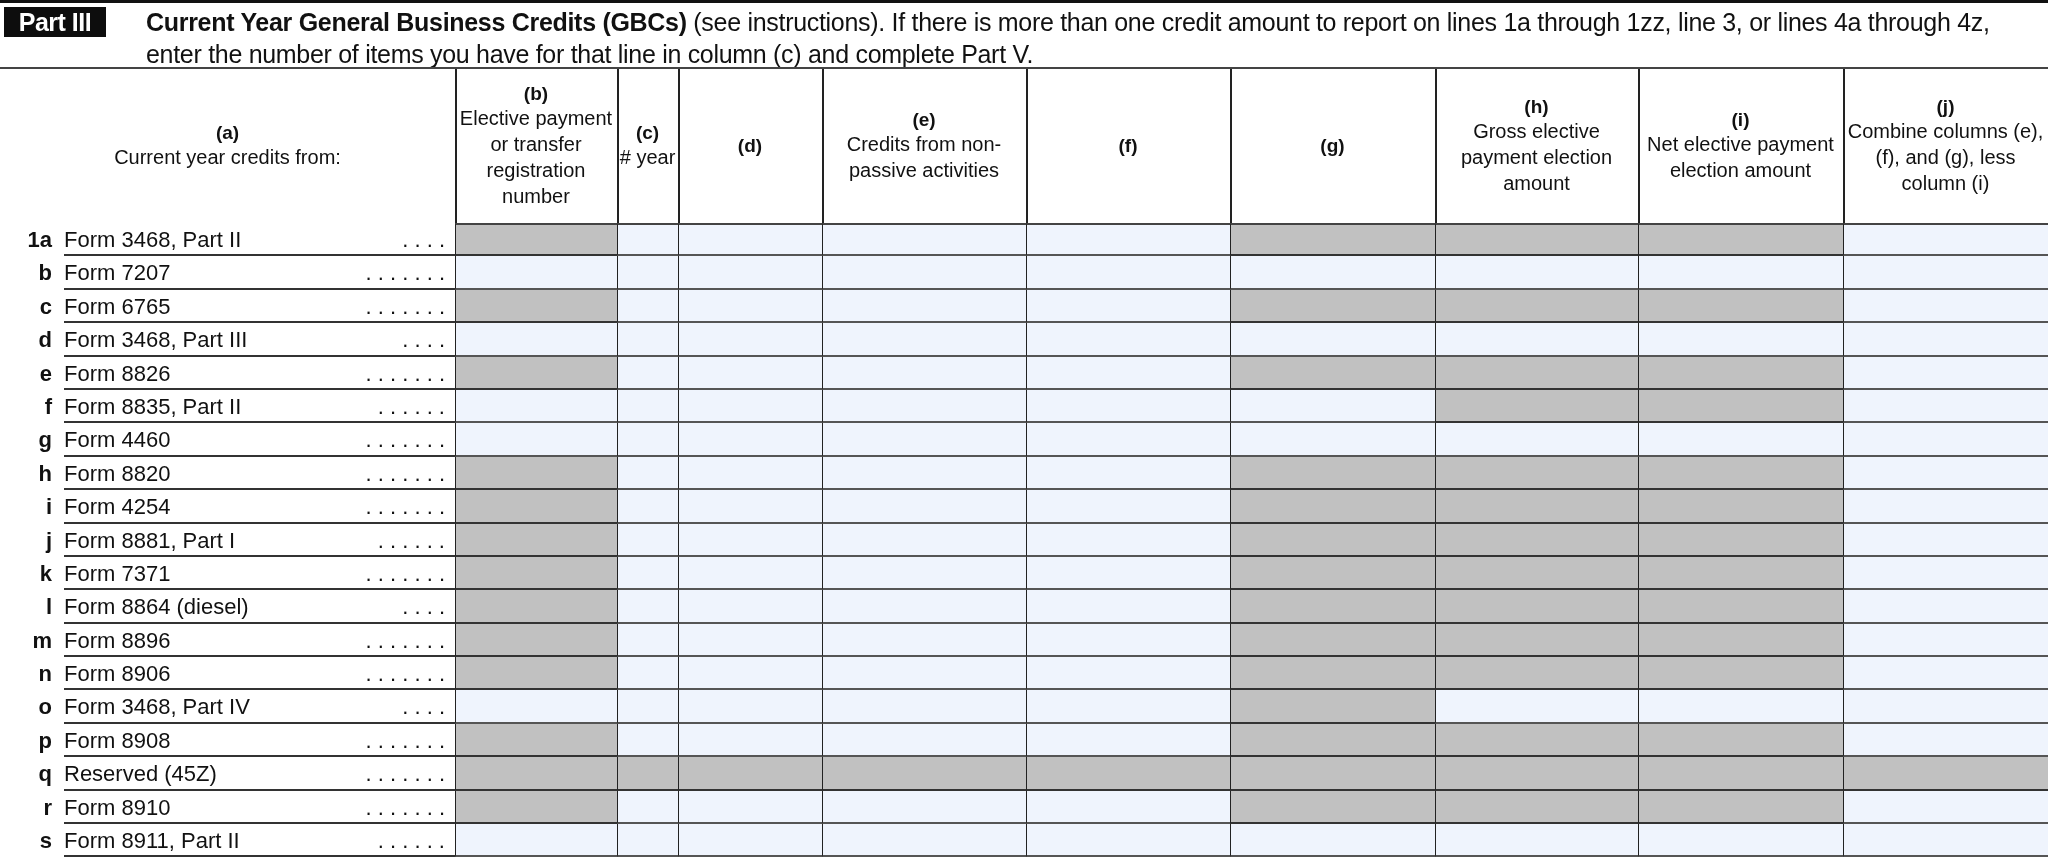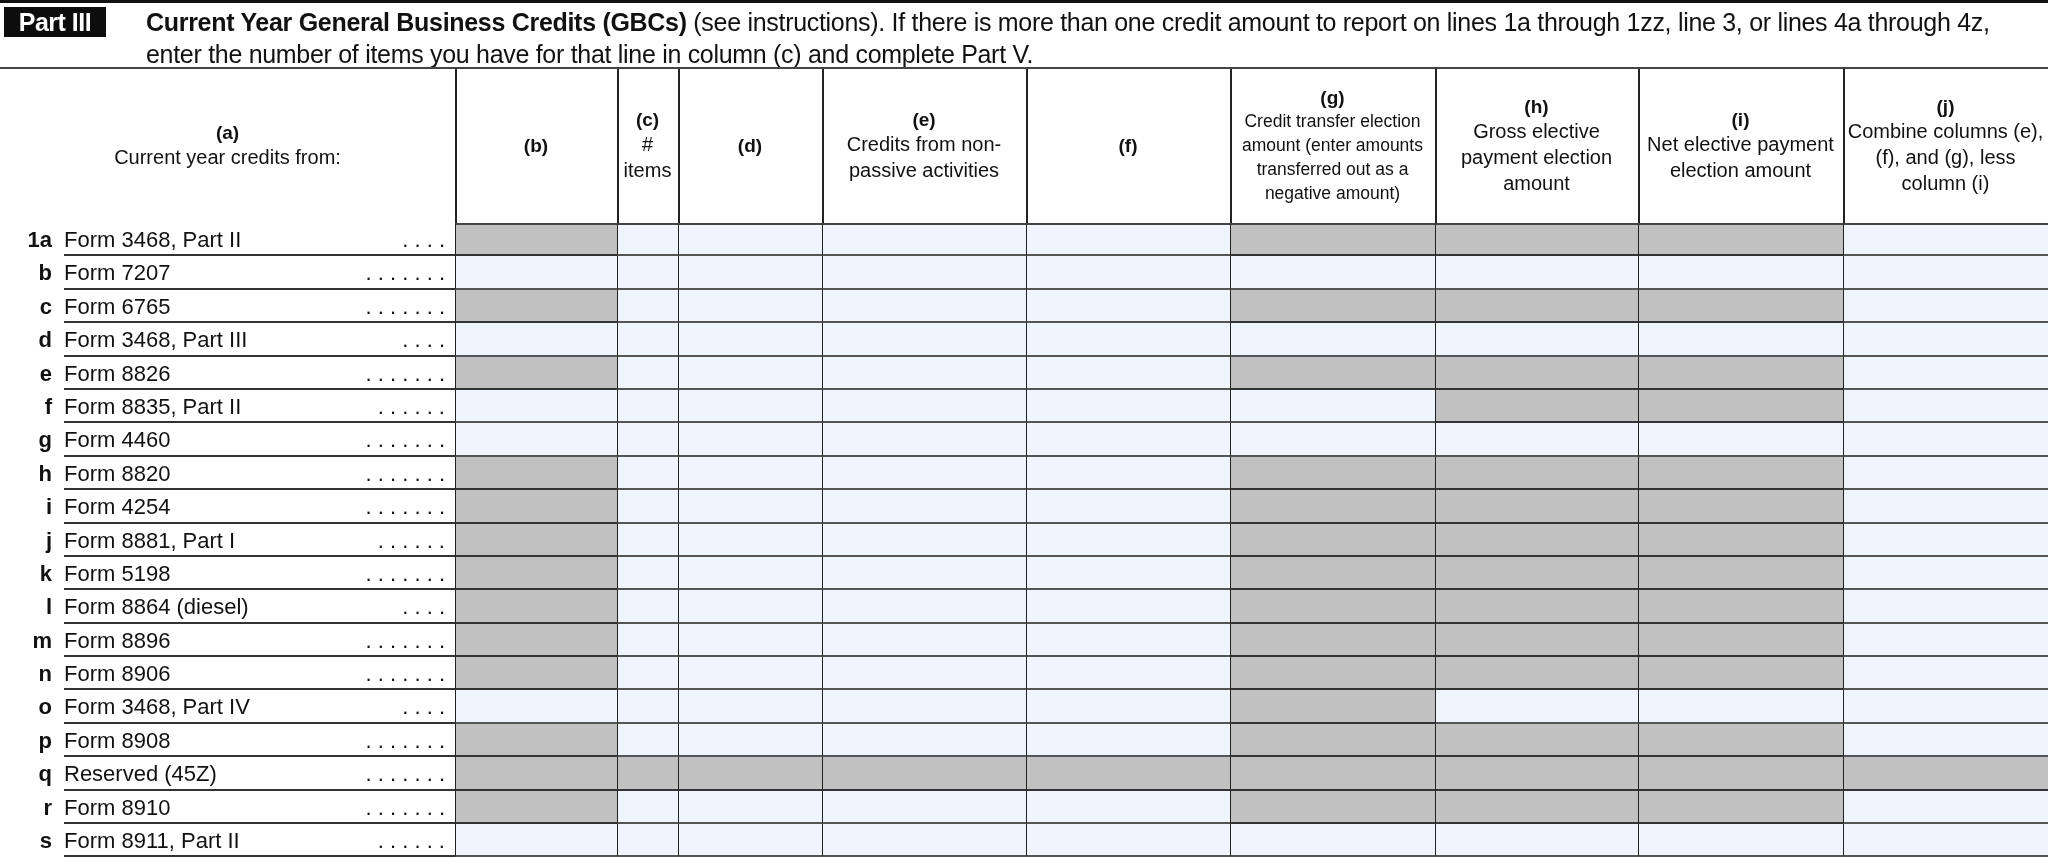--- a/index.html
+++ b/index.html
@@ -66,43 +66,43 @@
 </div>
 
 <div class="table">
   <div class="hdr-row" id="hdr-row">
       <div class="hdr-cell" style="left: 0px; width: 455px;">
         <div class="code">(a)</div>
         <div>Current year credits from:</div>
       </div>
       <div class="hdr-cell" style="left: 455px; width: 162px;">
         <div class="code">(b)</div>
+        <div>Elective payment or transfer registration number</div>
       </div>
       <div class="vline" style="left: 455px; height: 154px;"></div>
       <div class="hdr-cell" style="left: 617px; width: 61px;">
         <div class="code">(c)</div>
-        <div># items</div>
+        <div># year</div>
       </div>
       <div class="vline" style="left: 617px; height: 154px;"></div>
       <div class="hdr-cell" style="left: 678px; width: 144px;">
         <div class="code">(d)</div>
       </div>
       <div class="vline" style="left: 678px; height: 154px;"></div>
       <div class="hdr-cell" style="left: 822px; width: 204px;">
         <div class="code">(e)</div>
         <div>Credits from non-passive activities</div>
       </div>
       <div class="vline" style="left: 822px; height: 154px;"></div>
       <div class="hdr-cell" style="left: 1026px; width: 204px;">
         <div class="code">(f)</div>
       </div>
       <div class="vline" style="left: 1026px; height: 154px;"></div>
       <div class="hdr-cell small" style="left: 1230px; width: 205px;">
         <div class="code">(g)</div>
-        <div>Credit transfer election amount (enter amounts transferred out as a negative amount)</div>
       </div>
       <div class="vline" style="left: 1230px; height: 154px;"></div>
       <div class="hdr-cell" style="left: 1435px; width: 203px;">
         <div class="code">(h)</div>
         <div>Gross elective payment election amount</div>
       </div>
       <div class="vline" style="left: 1435px; height: 154px;"></div>
       <div class="hdr-cell" style="left: 1638px; width: 205px;">
         <div class="code">(i)</div>
         <div>Net elective payment election amount</div>
@@ -240,21 +240,21 @@
         <div class="cell" style="left: 678px; width: 144px;"></div>
         <div class="cell" style="left: 822px; width: 204px;"></div>
         <div class="cell" style="left: 1026px; width: 204px;"></div>
         <div class="cell gray" style="left: 1230px; width: 205px;"></div>
         <div class="cell gray" style="left: 1435px; width: 203px;"></div>
         <div class="cell gray" style="left: 1638px; width: 205px;"></div>
         <div class="cell" style="left: 1843px; width: 205px;"></div>
       </div>
       <div class="row">
         <div class="num">k</div>
-        <div class="label"><span>Form 5198</span><span class="dots">. . . . . . .</span></div>
+        <div class="label"><span>Form 7371</span><span class="dots">. . . . . . .</span></div>
         <div class="cell gray" style="left: 455px; width: 162px;"></div>
         <div class="cell" style="left: 617px; width: 61px;"></div>
         <div class="cell" style="left: 678px; width: 144px;"></div>
         <div class="cell" style="left: 822px; width: 204px;"></div>
         <div class="cell" style="left: 1026px; width: 204px;"></div>
         <div class="cell gray" style="left: 1230px; width: 205px;"></div>
         <div class="cell gray" style="left: 1435px; width: 203px;"></div>
         <div class="cell gray" style="left: 1638px; width: 205px;"></div>
         <div class="cell" style="left: 1843px; width: 205px;"></div>
       </div>

